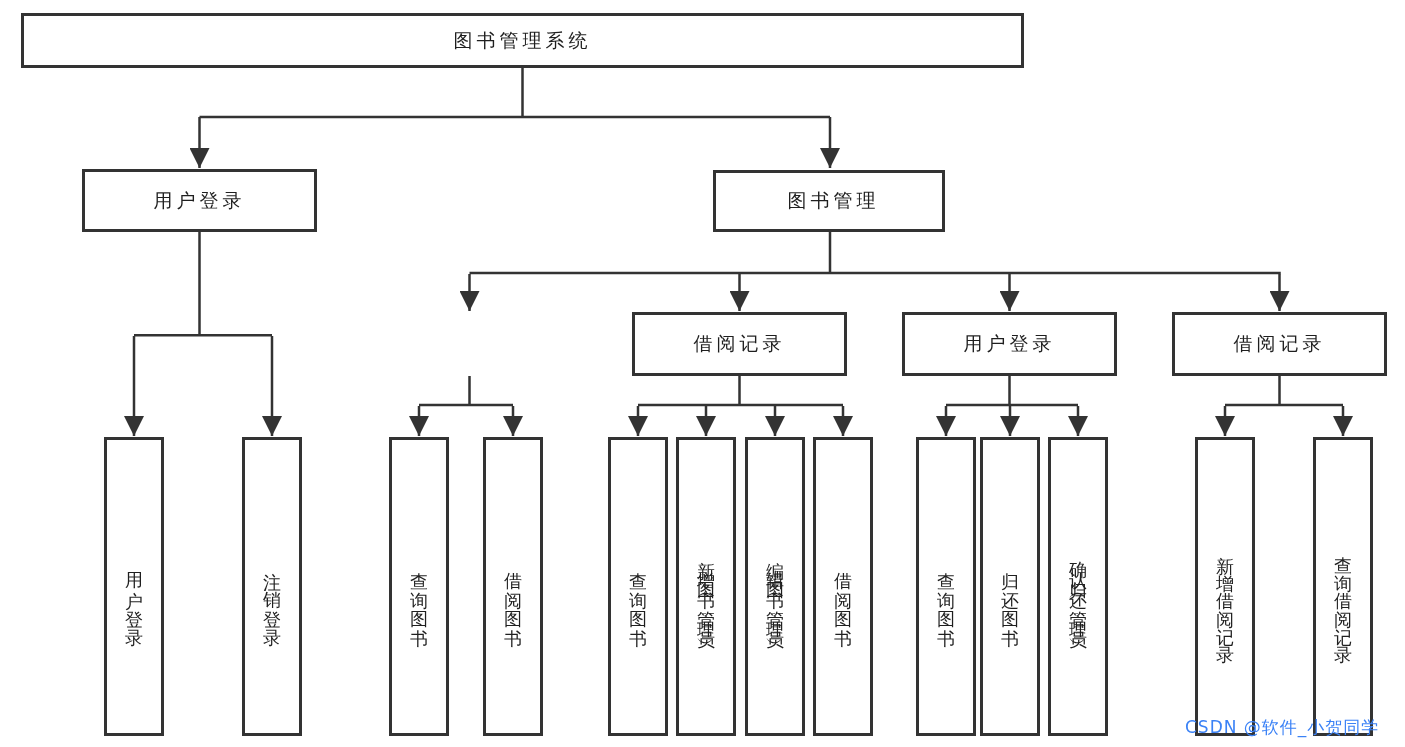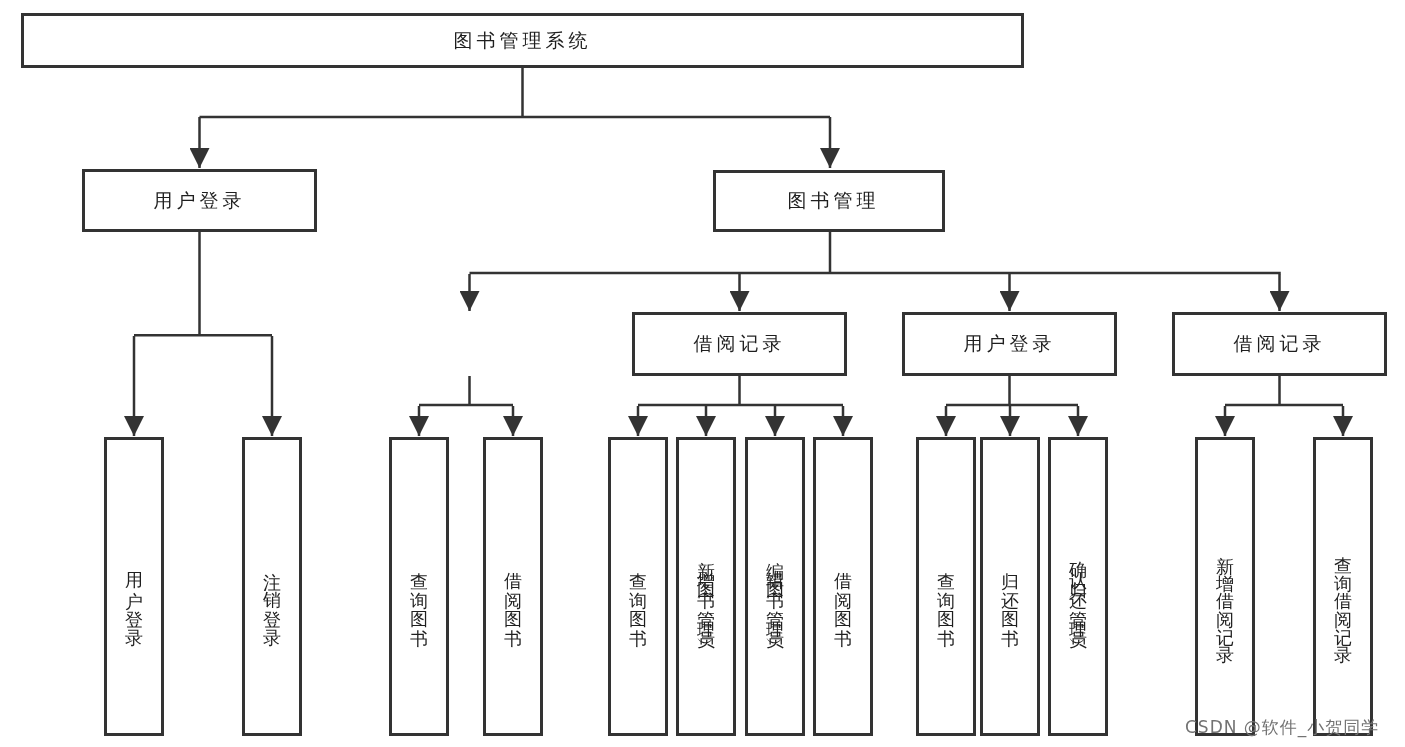--- a/index.html
+++ b/index.html
@@ -60,21 +60,21 @@
   .lf10 { left: 980px; }
   .lf11 { left: 1048px; }
   .lf12 { left: 1195px; }
   .lf13 { left: 1313px; }
   .watermark {
     position: absolute;
     left: 1185px;
     top: 716px;
     font-size: 17px;
     letter-spacing: 1px;
-    color: #737373;
+    color: #3b82f6;
     white-space: nowrap;
     z-index: 10;
   }
 </style>
 </head>
 <body>
 
 <div id="stage">
 
   <svg id="connectors" viewBox="0 0 1405 747" xmlns="http://www.w3.org/2000/svg">

